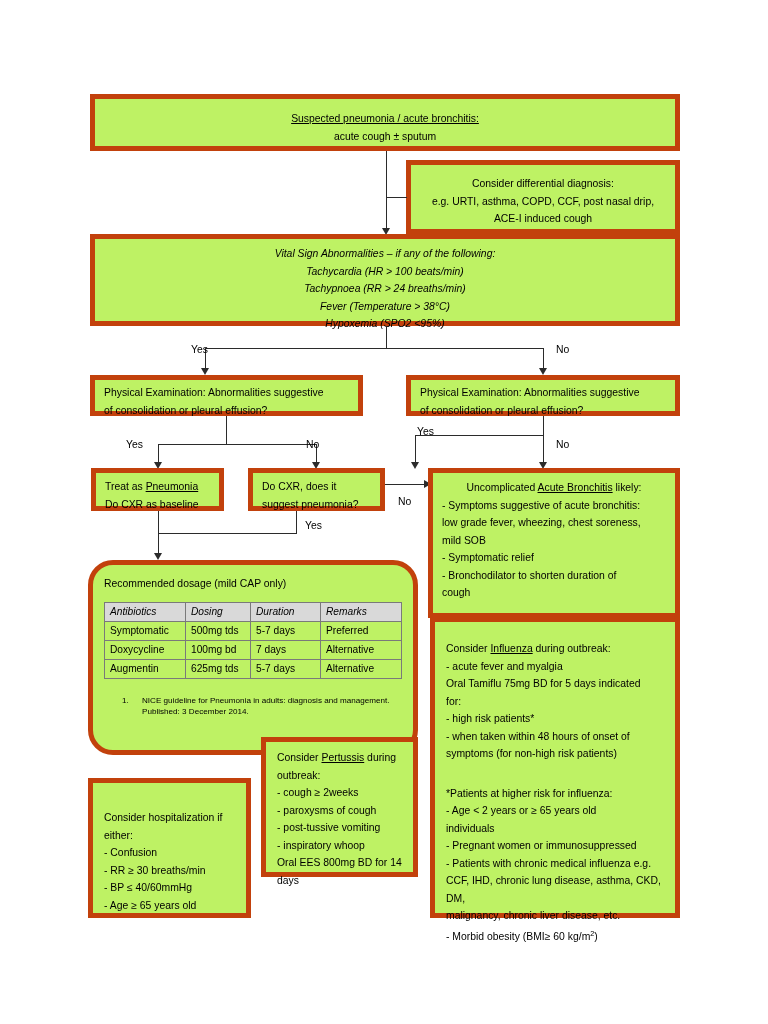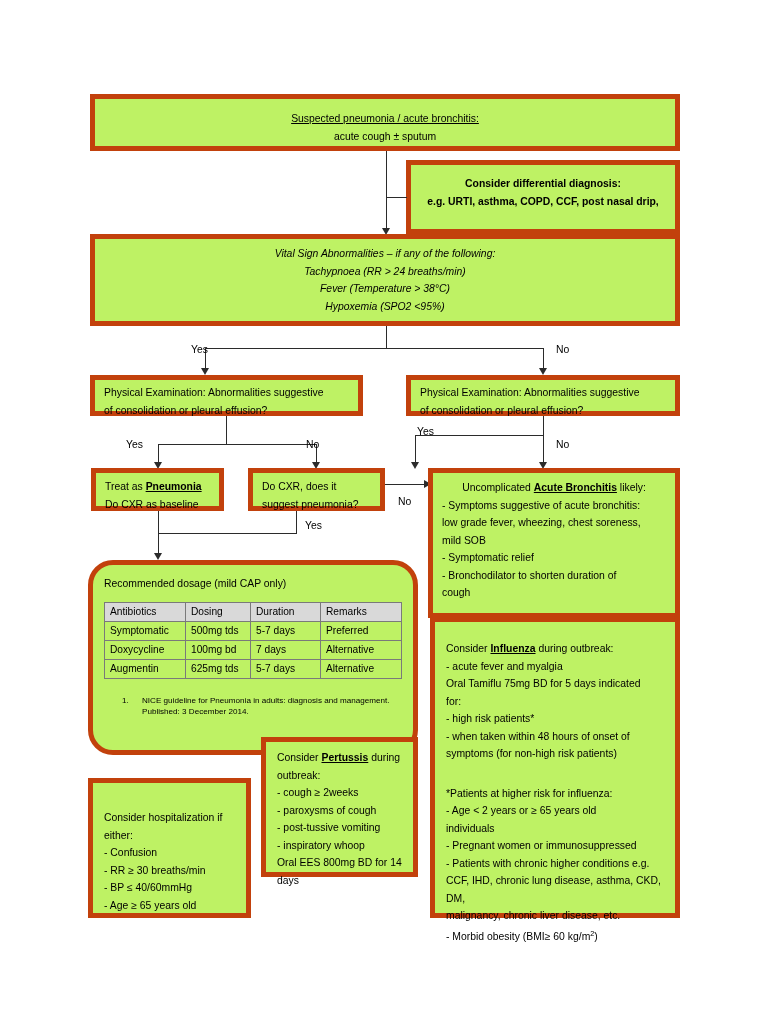--- a/index.html
+++ b/index.html
@@ -24,21 +24,21 @@
     box-sizing: border-box;
     font-size: 10.4px;
     line-height: 17.5px;
   }
   .box .pad {
     padding: 7px 9px;
   }
   .center { text-align: center; }
   .left { text-align: left; }
   u { text-decoration: underline; }
-  b { font-weight: bold; }
+  b { font-weight: normal; }
   .ln {
     position: absolute;
     background: #2b2b2b;
   }
   .lnh { height: 1px; }
   .lnv { width: 1px; }
   .arrow-down {
     position: absolute;
     width: 0; height: 0;
     border-left: 4.5px solid transparent;
@@ -66,20 +66,21 @@
   table.dose td, table.dose th {
     border: 1px solid #7a7a7a;
     padding: 1px 5px;
     text-align: left;
     font-weight: normal;
     line-height: 16px;
     white-space: nowrap;
   }
   table.dose thead th {
     background: #d9d9d9;
+    font-style: italic;
   }
   .ref {
     font-size: 8.1px;
     line-height: 11.5px;
   }
   .ref-num {
     position: absolute;
     left: 0; top: 0;
   }
   .ref-body {
@@ -94,34 +95,36 @@
 <div id="page">
 
   <div class="box" style="left:90px; top:94px; width:590px; height:57px;">
     <div class="pad center" style="padding-top:11px;">
       <div><u>Suspected pneumonia / acute bronchitis:</u></div>
       <div>acute cough ± sputum</div>
     </div>
   </div>
 
   <div class="box" style="left:406px; top:160px; width:274px; height:74px;">
-    <div class="pad center" style="padding-top:10px;font-weight:bold;">
+    <div class="pad center" style="padding-top:10px;">
       <div>Consider differential diagnosis:</div>
       <div>e.g. URTI, asthma, COPD, CCF, post nasal drip,</div>
+      <div>ACE-I induced cough</div>
     </div>
   </div>
 
   <div class="ln lnv" style="left:386px; top:151px; height:79px;"></div>
   <div class="arrow-down" style="left:382px; top:228px;"></div>
 
   <div class="ln lnh" style="left:386px; top:197px; width:21px;"></div>
 
   <div class="box" style="left:90px; top:234px; width:590px; height:92px;">
     <div class="pad center" style="padding-top:6px;font-style:italic;">
       <div>Vital Sign Abnormalities – if any of the following:</div>
+      <div>Tachycardia (HR &gt; 100 beats/min)</div>
       <div>Tachypnoea (RR &gt; 24 breaths/min)</div>
       <div>Fever (Temperature &gt; 38°C)</div>
       <div>Hypoxemia (SPO2 &lt;95%)</div>
     </div>
   </div>
 
   <div class="ln lnv" style="left:386px; top:326px; height:22px;"></div>
   <div class="ln lnh" style="left:205px; top:348px; width:338px;"></div>
   <div class="ln lnv" style="left:205px; top:348px; height:22px;"></div>
   <div class="arrow-down" style="left:201px; top:368px;"></div>
@@ -266,21 +269,21 @@
       <div>- high risk patients*</div>
       <div>- when taken within 48 hours of onset of</div>
       <div>symptoms (for non-high risk patients)</div>
 
       <div style="height:22px;"></div>
 
       <div>*Patients at higher risk for influenza:</div>
       <div>- Age &lt; 2 years or ≥ 65 years old</div>
       <div>individuals</div>
       <div>- Pregnant women or immunosuppressed</div>
-      <div>- Patients with chronic higher conditions e.g.</div>
+      <div>- Patients with chronic medical influenza e.g.</div>
       <div>CCF, IHD, chronic lung disease, asthma, CKD, DM,</div>
       <div>malignancy, chronic liver disease, etc.</div>
       <div>
         <span>- Morbid obesity (BMI≥ 60 kg/m</span><sup>2</sup><span>)</span>
       </div>
     </div>
   </div>
 
   <div class="box" style="left:88px; top:778px; width:163px; height:140px;">
     <div class="pad" style="padding:26px 11px 10px 11px;">

